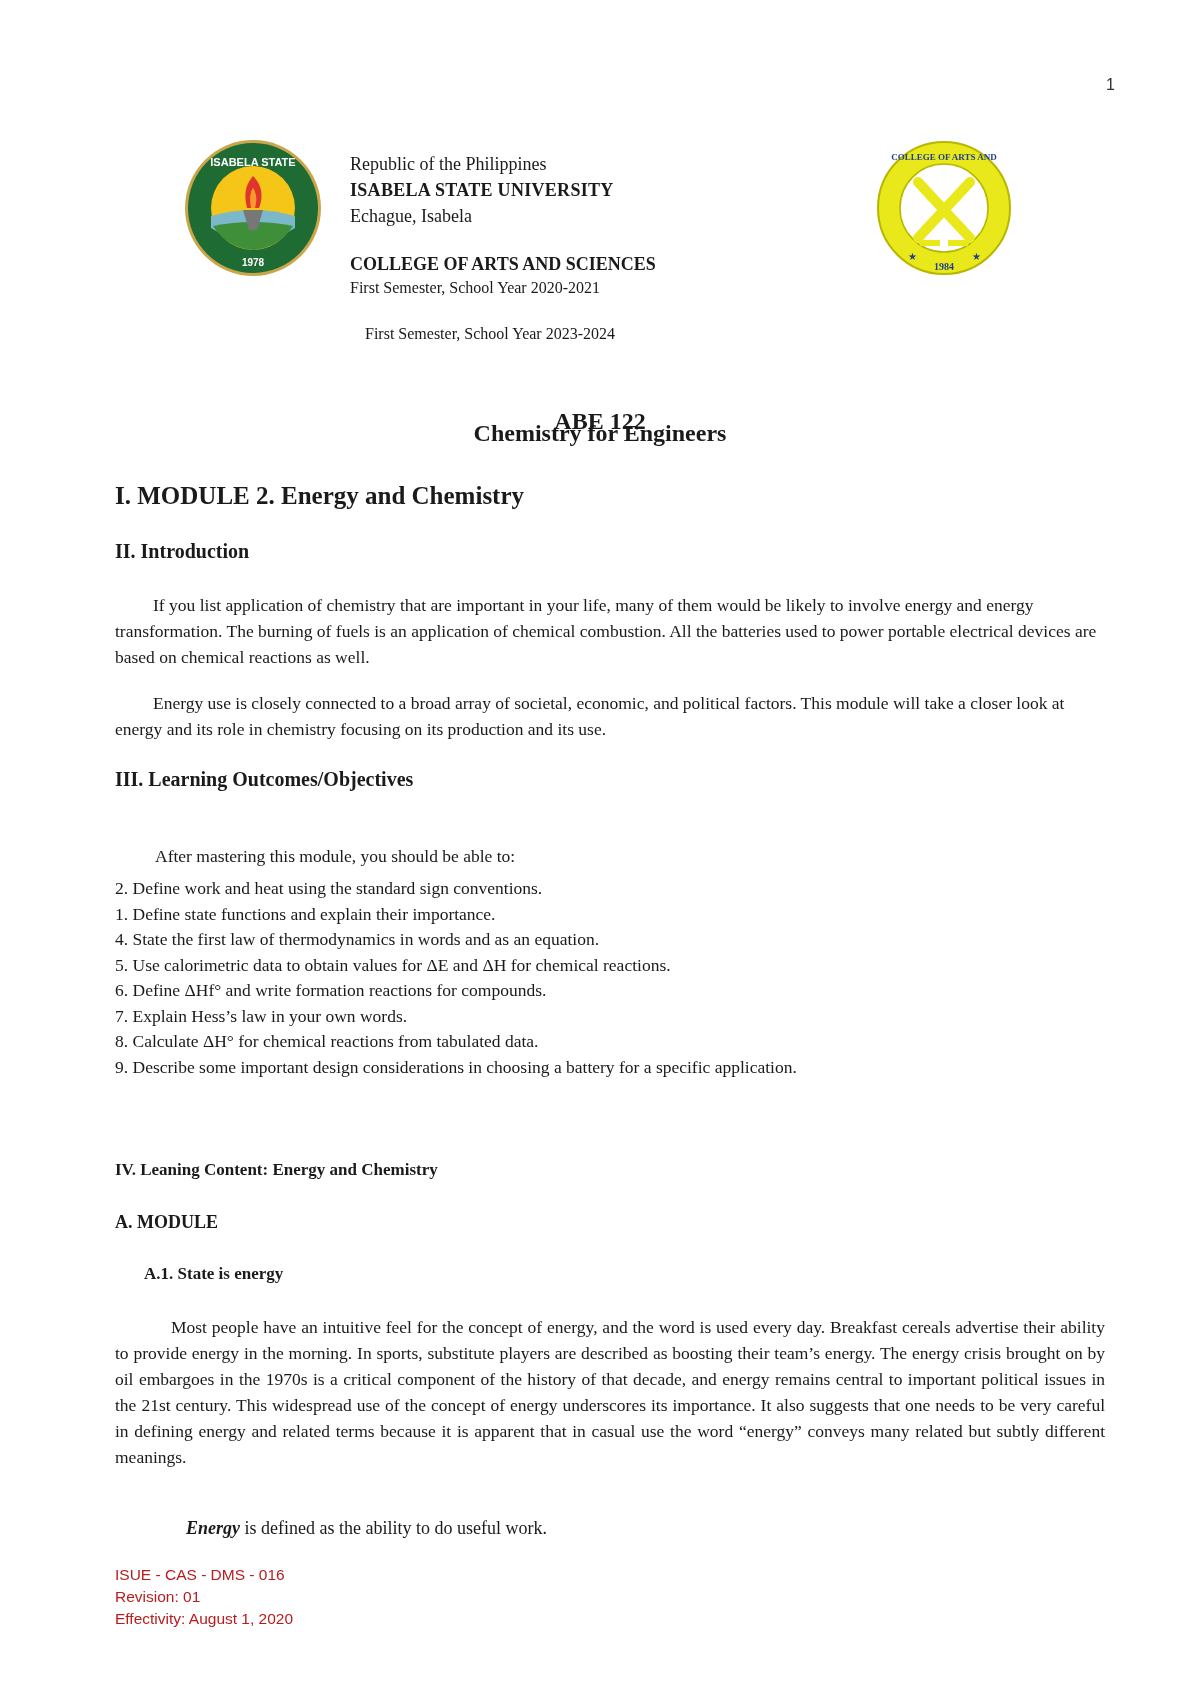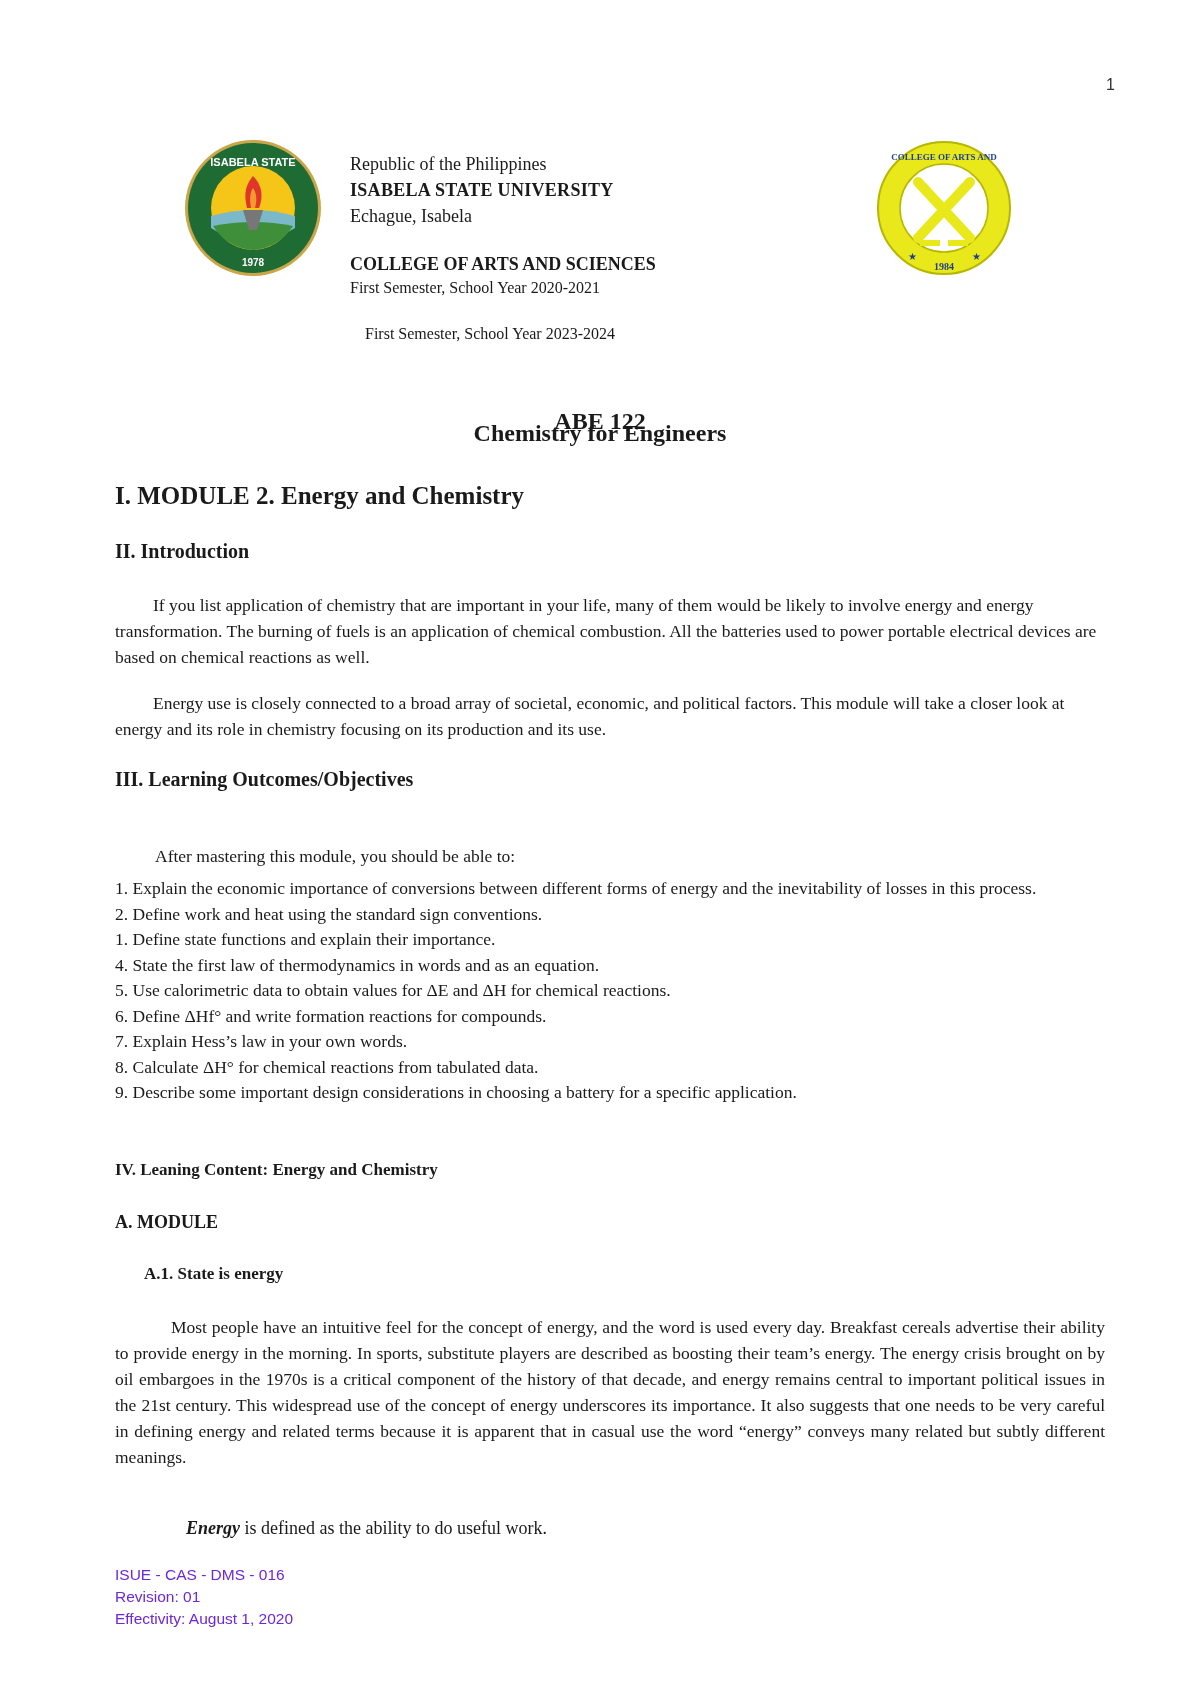--- a/index.html
+++ b/index.html
@@ -38,21 +38,21 @@
   .lead { position: absolute; left: 155px; top: 826px; font-size: 17.5px; margin-top: 20px; }
 
   .objectives { position: absolute; left: 115px; top: 876px; width: 1000px; margin: 0; padding: 0; list-style: none; font-size: 17.5px; line-height: 25.5px; }
   .objectives li { padding-left: 22px; text-indent: -22px; }
 
   .p3 { top: 1314px; text-align: justify; }
   .p3 .indent { width: 56px; }
   .definition { position: absolute; left: 186px; top: 1518px; font-size: 18px; }
   .definition b { font-style: italic; }
 
-  .footer { position: absolute; left: 115px; top: 1564px; font-family: "Liberation Sans", sans-serif; font-size: 15.5px; line-height: 22px; color: #6d28d9; }
+  .footer { position: absolute; left: 115px; top: 1564px; font-family: "Liberation Sans", sans-serif; font-size: 15.5px; line-height: 22px; color: #b91c1c; }
 </style>
 </head>
 <body>
 
 <div class="abs page-number">1</div>
 
 <svg id="isu-logo" class="logo" viewBox="0 0 140 140">
   <circle cx="70" cy="70" r="68" fill="#c8a64a"></circle>
   <circle cx="70" cy="70" r="65" fill="#1f6b34"></circle>
   <circle cx="70" cy="70" r="42" fill="#f5c518"></circle>
@@ -91,21 +91,20 @@
 <div class="sec-title s-module">I. MODULE 2. Energy and Chemistry</div>
 <div class="sec-title s-intro">II. Introduction</div>
 
 <div class="para p1"><span class="indent"></span><span>If you list application of chemistry that are important in your life, many of them would be likely to involve energy and energy transformation. The burning of fuels is an application of chemical combustion.  All the batteries used to power portable electrical devices are based on chemical reactions as well.</span></div>
 <div class="para p2"><span class="indent"></span><span>Energy use is closely connected to a broad array of societal, economic, and political factors. This module will take a closer look at energy and its role in chemistry focusing on its production and its use.</span></div>
 
 <div class="sec-title s-outcomes">III. Learning Outcomes/Objectives</div>
 <div class="lead">After mastering this module, you should be able to:</div>
 
 <ul class="objectives">
-  <li>1. Explain the economic importance of conversions between different forms of energy and the inevitability of losses in this process.</li>
   <li>2. Define work and heat using the standard sign conventions.</li>
   <li>1. Define state functions and explain their importance.</li>
   <li>4. State the first law of thermodynamics in words and as an equation.</li>
   <li>5. Use calorimetric data to obtain values for ΔE and ΔH for chemical reactions.</li>
   <li>6. Define ΔHf° and write formation reactions for compounds.</li>
   <li>7. Explain Hess’s law in your own words.</li>
   <li>8. Calculate ΔH° for chemical reactions from tabulated data.</li>
   <li>9. Describe some important design considerations in choosing a battery for a specific application.</li>
 </ul>
 

